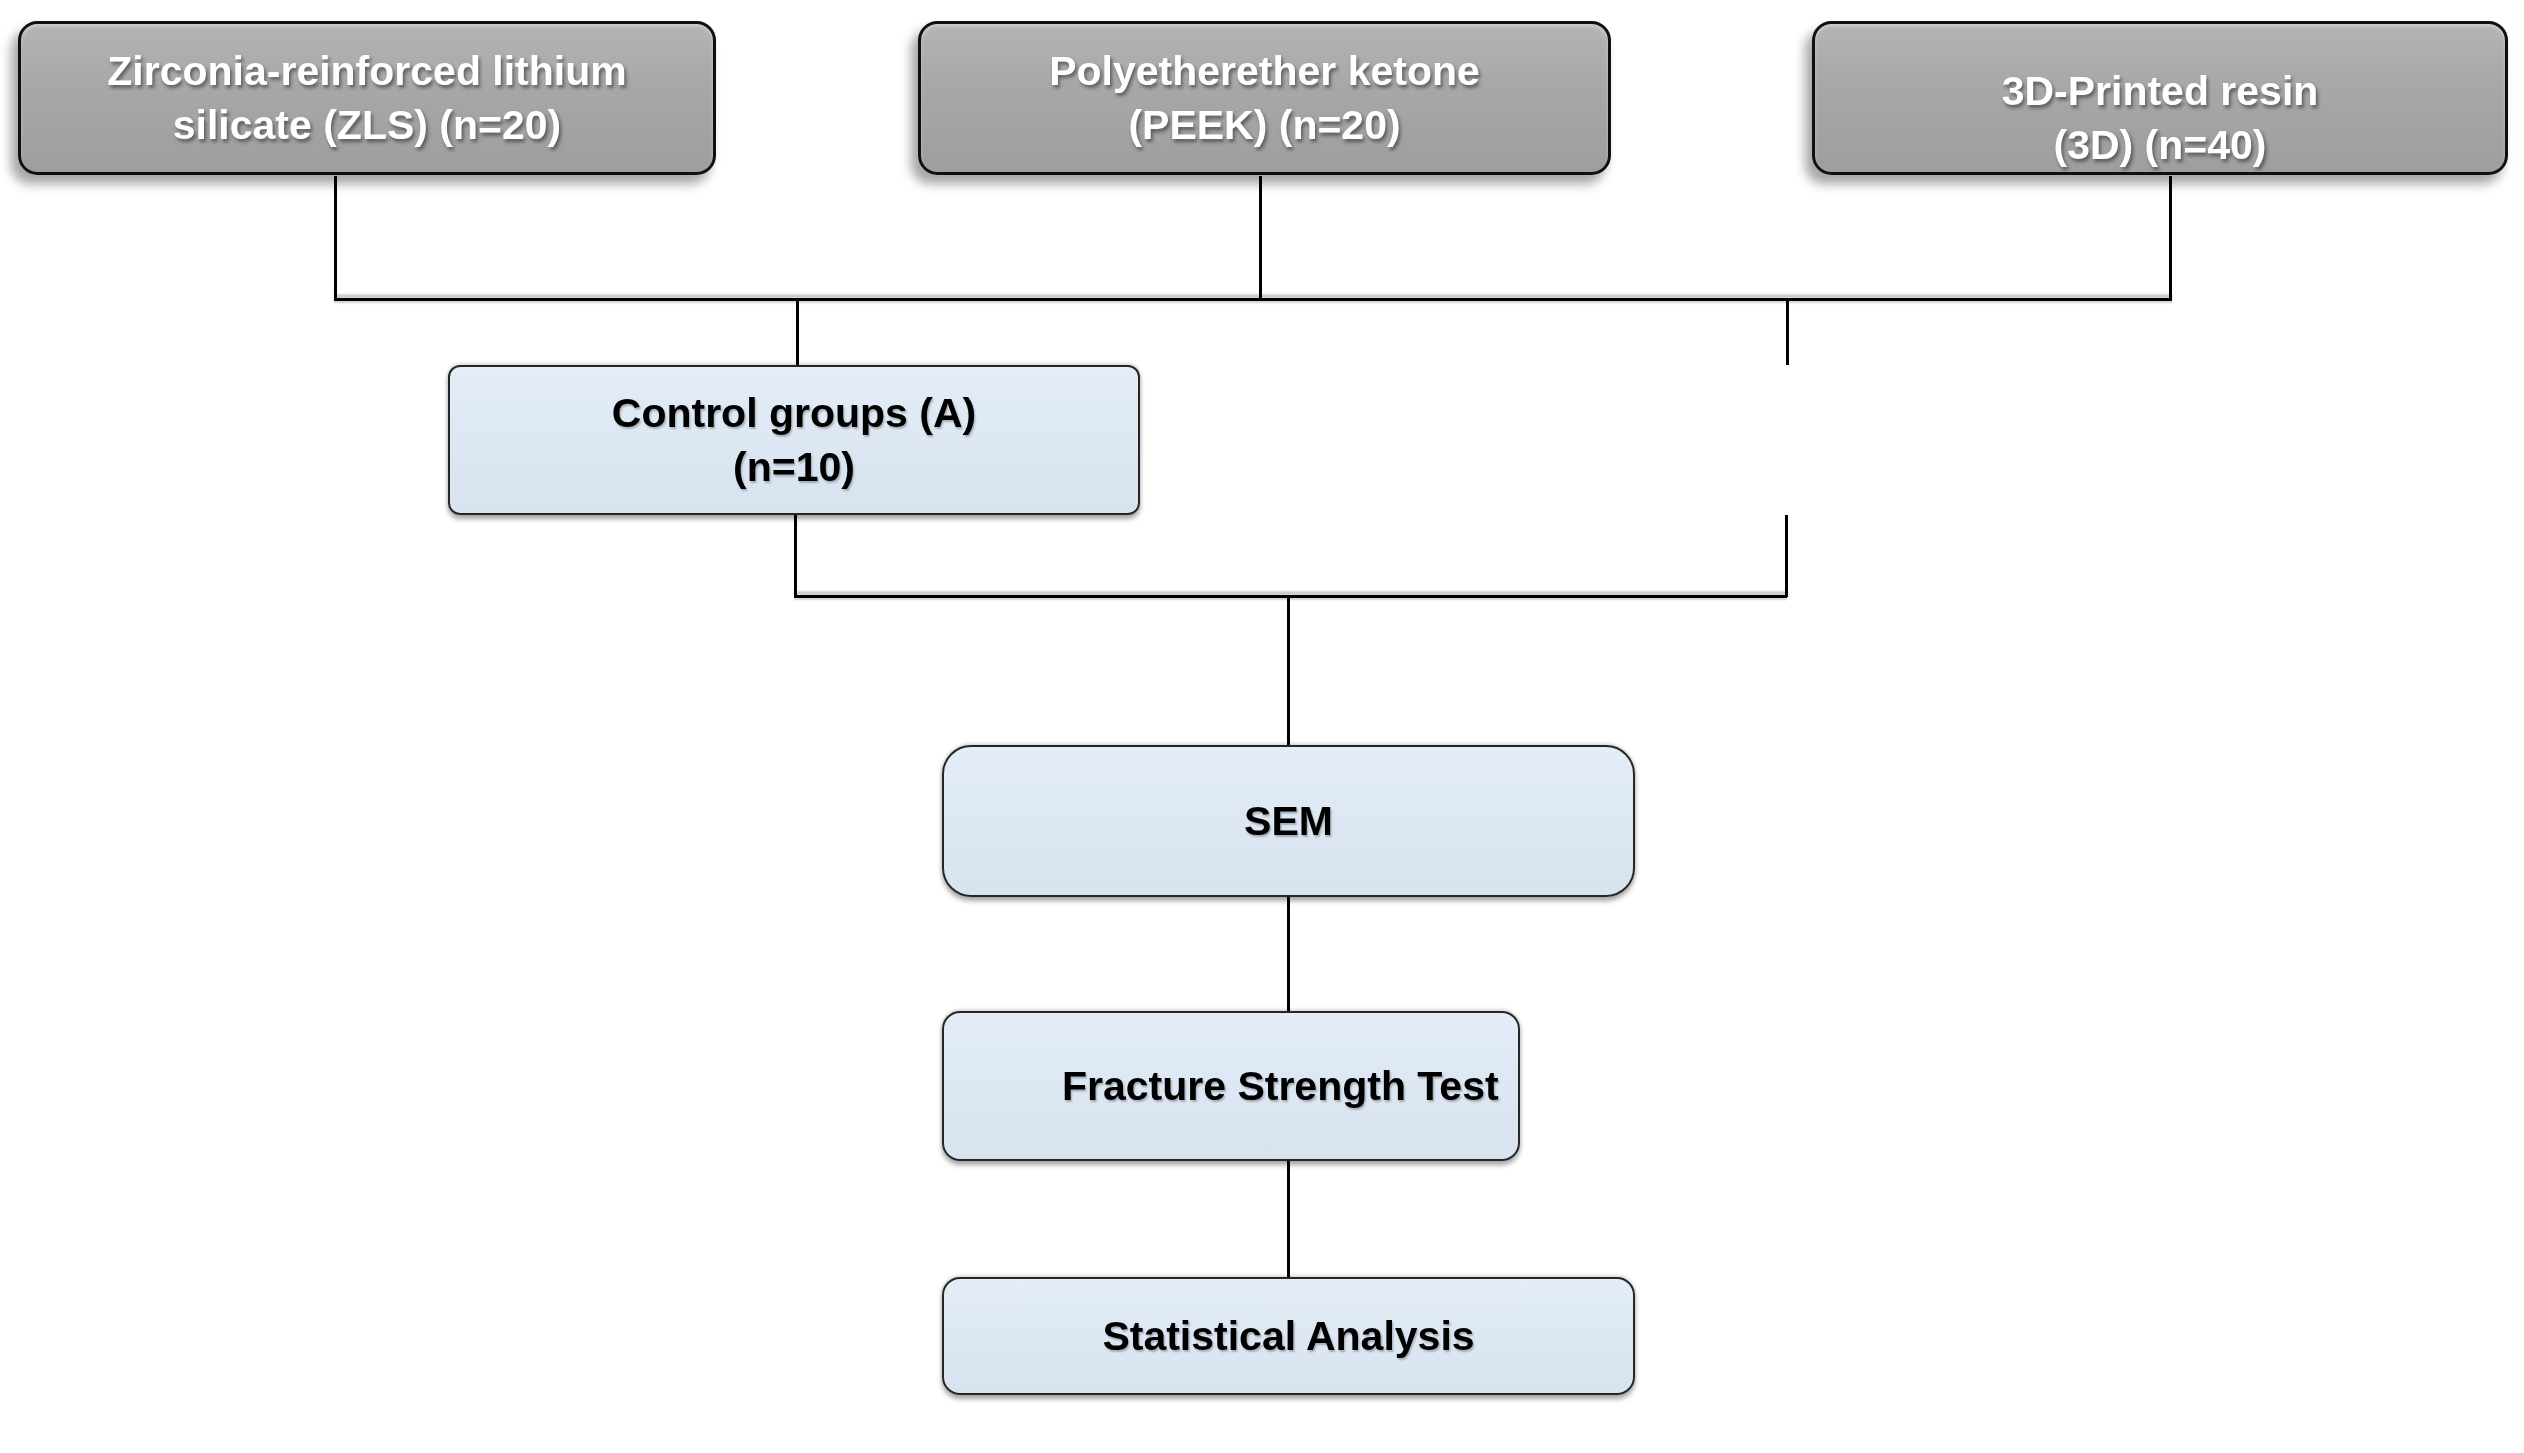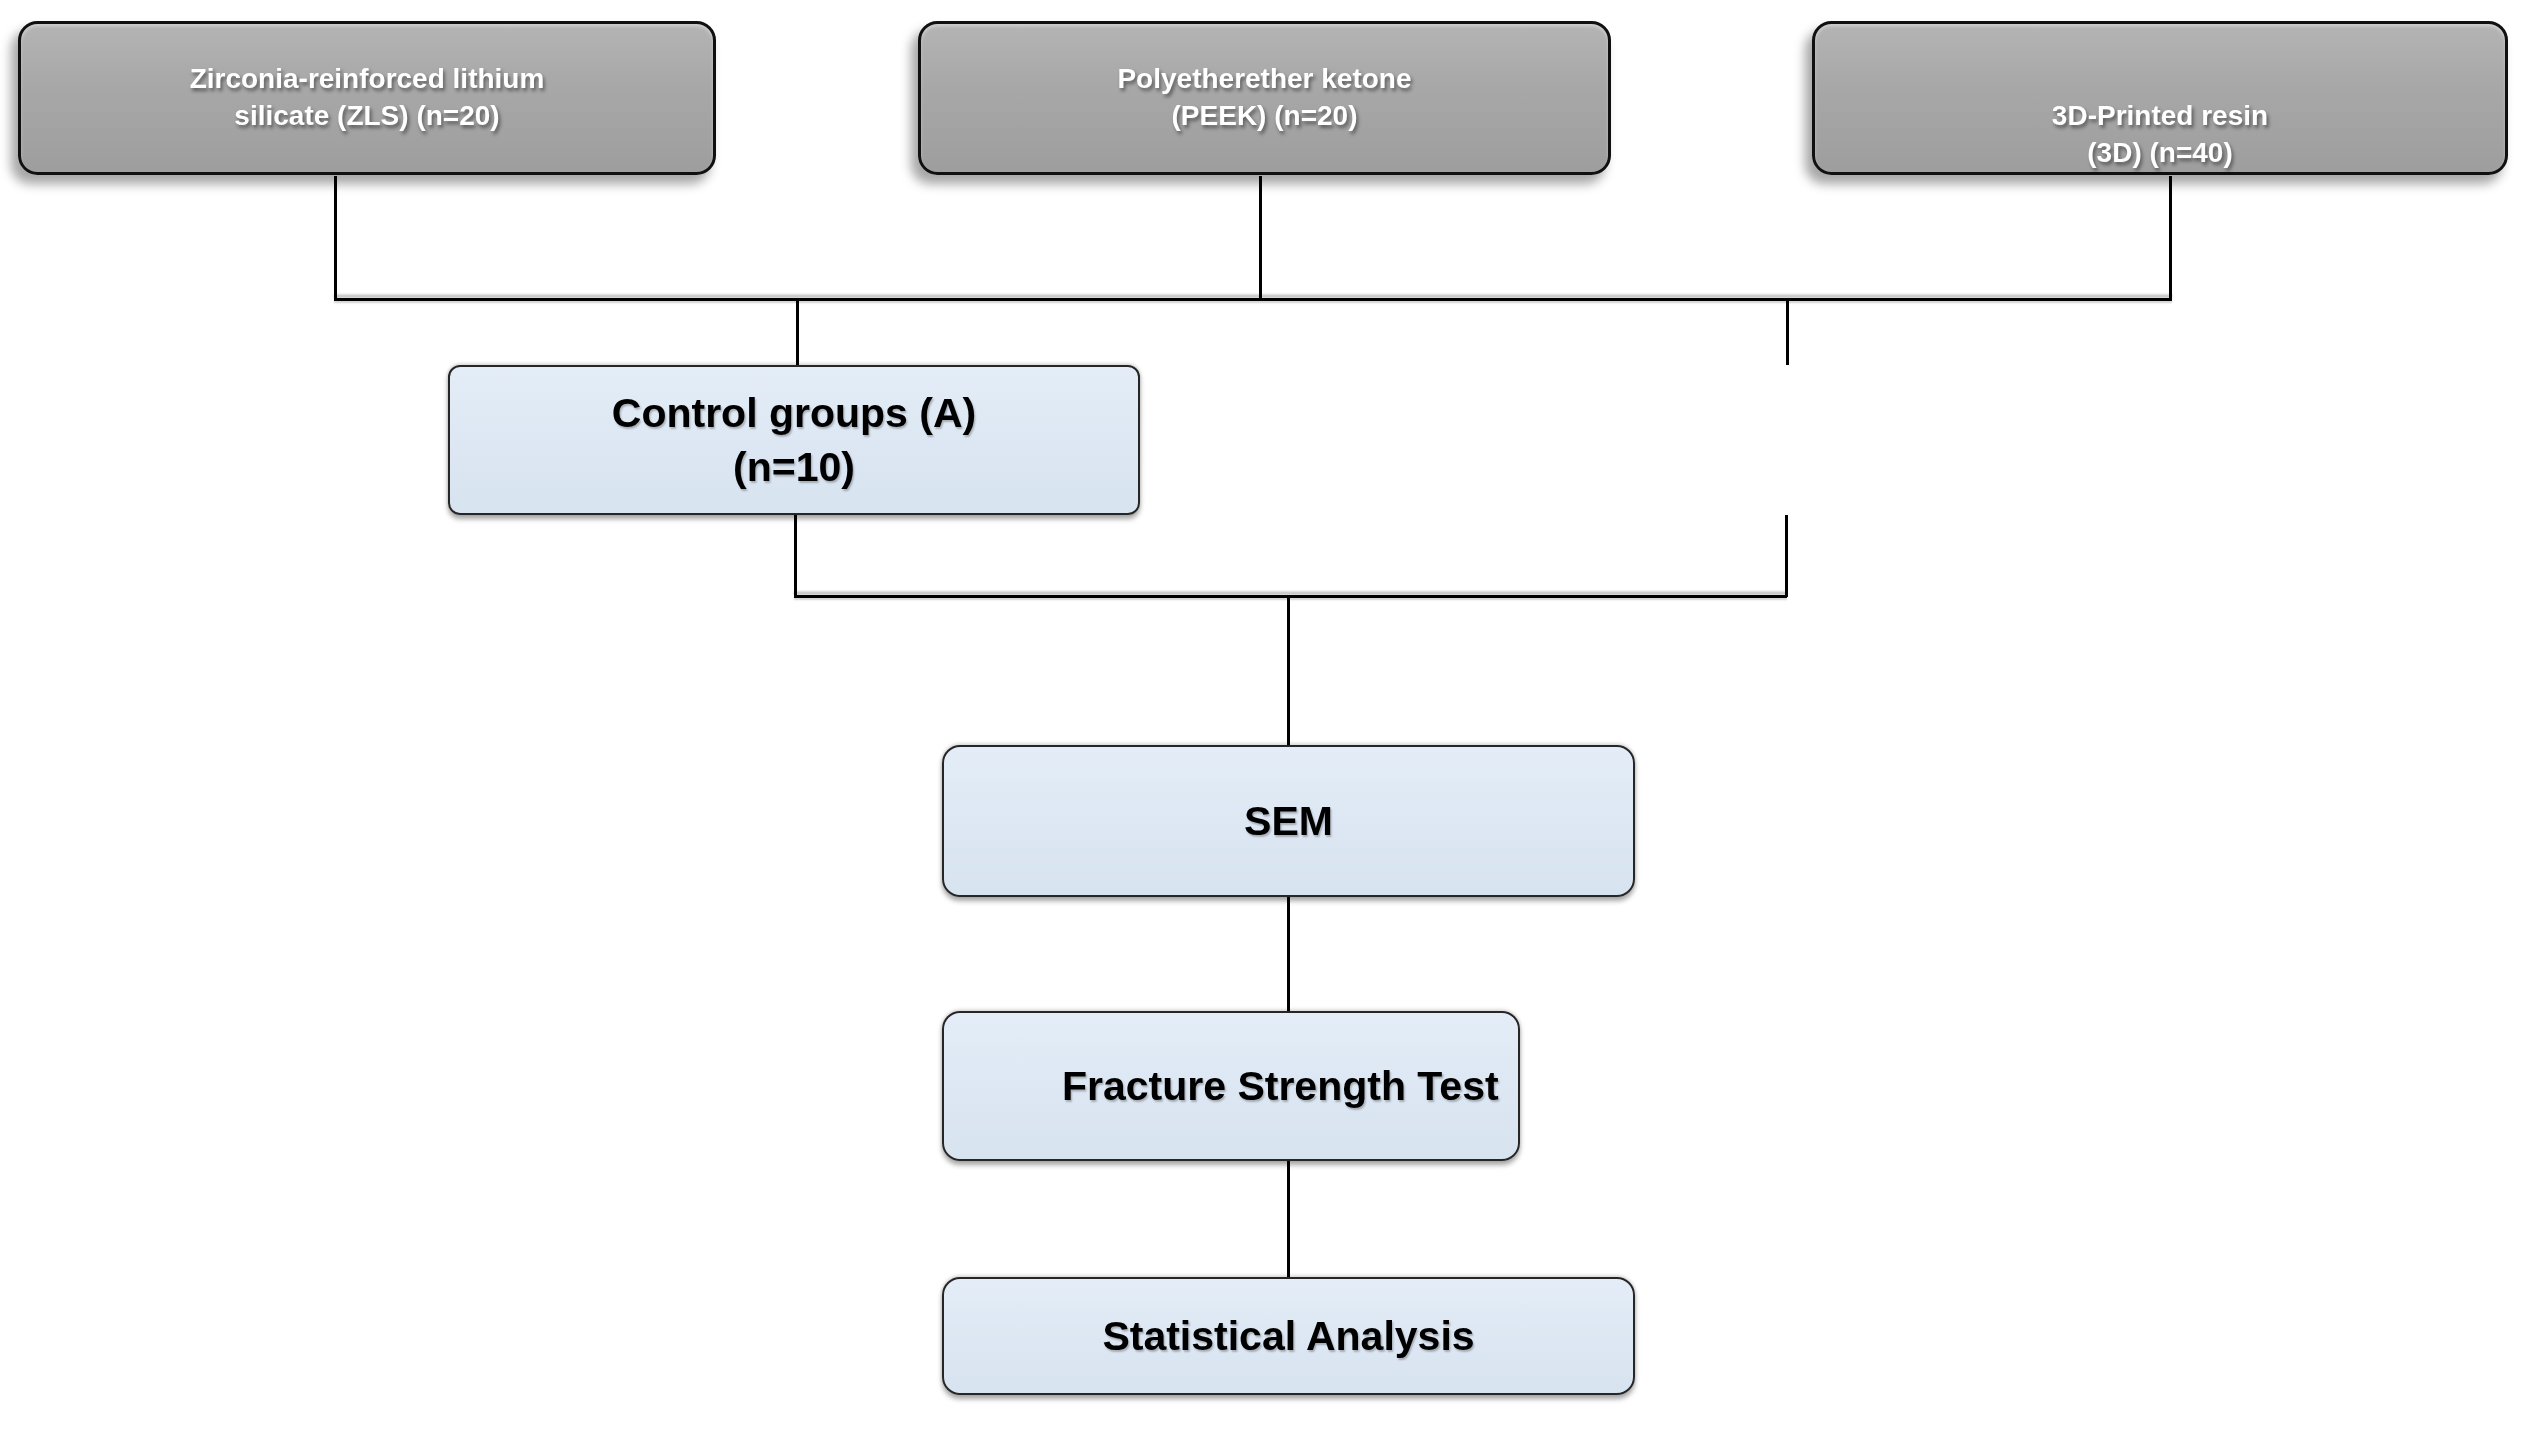--- a/index.html
+++ b/index.html
@@ -22,21 +22,21 @@
     font-weight: 700;
     border-radius: 19.4px;
     box-sizing: border-box;
     padding: 0 19.4px;
   }
 
   .material-box {
     background: linear-gradient(180deg, #b4b4b4 0%, #a8a8a8 40%, #9e9e9e 100%);
     border: 3.9px solid #101010;
     color: #ffffff;
-    font-size: 28px;
+    font-size: 41px;
     line-height: 1.32;
     text-shadow: 1.9px 2.6px 3.9px rgba(0,0,0,0.45);
     box-shadow: -6.5px 9px 10.3px rgba(0,0,0,0.35),
                 inset 0 2.6px 3.2px rgba(255,255,255,0.35);
   }
 
   .process-box {
     background: linear-gradient(180deg, #e4edf7 0%, #dce7f3 55%, #d8e3f0 100%);
     border: 2.6px solid #262626;
     color: #000000;
@@ -85,21 +85,21 @@
     <span class="l">Control groups (A)</span>
     <span class="l">(n=10)</span>
   </div>
 
 
   <div class="vline" style="left:794px; top:515px; height:82px;"></div>
   <div class="vline" style="left:1785px; top:515px; height:82px;"></div>
   <div class="hline" style="left:794px; top:595px; width:993px;"></div>
   <div class="vline" style="left:1287px; top:598px; height:147px;"></div>
 
-  <div class="box process-box" style="left:942px; top:745px; width:693px; height:152px;">
+  <div class="box process-box" style="left:942px; top:745px; width:693px; height:152px;border-radius:29px;">
     <span class="l">SEM</span>
   </div>
 
   <div class="vline" style="left:1287px; top:897px; height:114px;"></div>
 
   <div class="box process-box" style="left:942px; top:1011px; width:578px; height:150px;align-items:flex-end;">
     <span class="l">Fracture Strength Test</span>
   </div>
 
   <div class="vline" style="left:1287px; top:1161px; height:116px;"></div>

